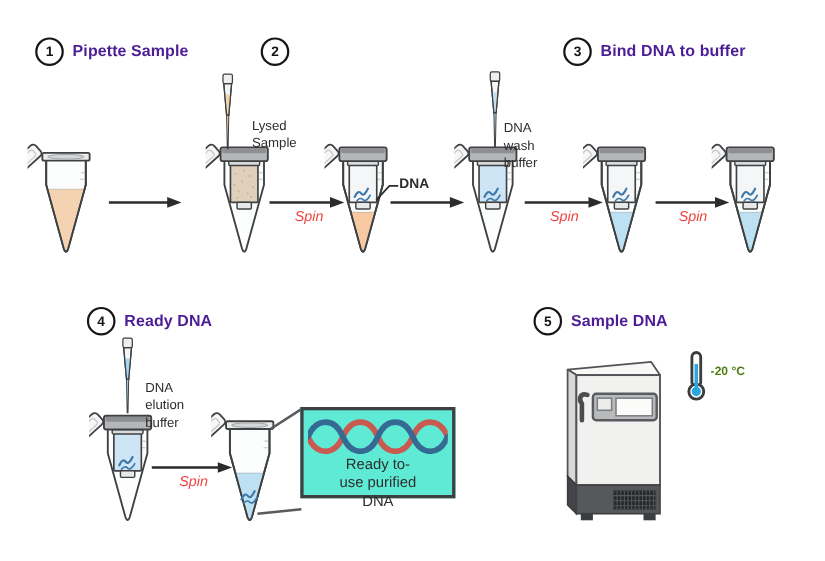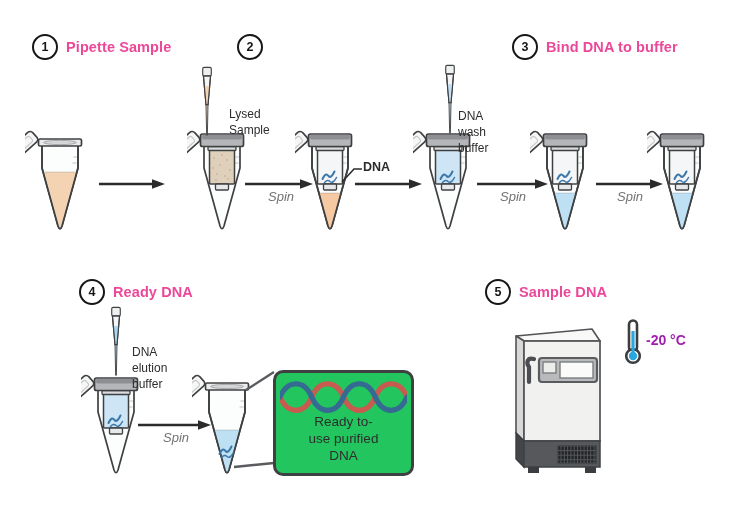--- a/index.html
+++ b/index.html
@@ -2,30 +2,30 @@
 <html><head>
 <meta charset="utf-8">
 <style>
   html,body{margin:0;padding:0;background:#fff;}
   .canvas{position:relative;width:750px;height:510px;background:#ffffff;overflow:hidden;
           font-family:"Liberation Sans",sans-serif;color:#242424;}
   .abs{position:absolute;}
   .step-header{position:absolute;display:flex;align-items:center;gap:8px;}
   .badge{width:22px;height:22px;border:2.6px solid #161616;border-radius:50%;background:#fff;
          display:flex;align-items:center;justify-content:center;font-size:12.5px;font-weight:bold;color:#161616;}
-  .step-title{font-size:14.5px;font-weight:bold;color:#ec4899;white-space:nowrap;letter-spacing:.1px;}
+  .step-title{font-size:14.5px;font-weight:bold;color:#4c1d95;white-space:nowrap;letter-spacing:.1px;}
   .small-label{position:absolute;font-size:12px;line-height:16px;font-weight:500;color:#2d2d2d;white-space:pre-line;margin-top:24px;}
-  .spin-label{position:absolute;font-size:13px;font-style:italic;font-weight:500;color:#737373;text-align:center;}
+  .spin-label{position:absolute;font-size:13px;font-style:italic;font-weight:500;color:#ef4444;text-align:center;}
   .dna-label{position:absolute;font-size:12.5px;font-weight:600;color:#2b2b2b;}
-  .callout-box{position:absolute;left:273px;top:370px;width:141px;height:106px;background:#22c55e;
-               border:3px solid #3f4042;border-radius:10px;box-sizing:border-box;}
+  .callout-box{position:absolute;left:273px;top:370px;width:141px;height:83px;background:#5eead4;
+               border:3px solid #3f4042;border-radius:0;box-sizing:border-box;}
   .helix-wrap{position:absolute;left:4px;top:8px;width:127px;height:32px;}
   .ready-text{position:absolute;left:0;top:40px;width:100%;text-align:center;font-size:13.5px;
               line-height:17px;color:#2e2e2e;white-space:pre-line;font-weight:500;}
-  .temp-label{position:absolute;font-size:14px;font-weight:600;color:#a21caf;white-space:nowrap;}
+  .temp-label{position:absolute;font-size:11px;font-weight:600;color:#4d7c0f;white-space:nowrap;}
   svg{display:block;}
 </style>
 </head>
 <body>
 
 <div class="canvas">
 
   <div class="step-header" style="left:32px;top:34px;">
     <span class="badge">1</span>
     <span class="step-title">Pipette Sample</span>

